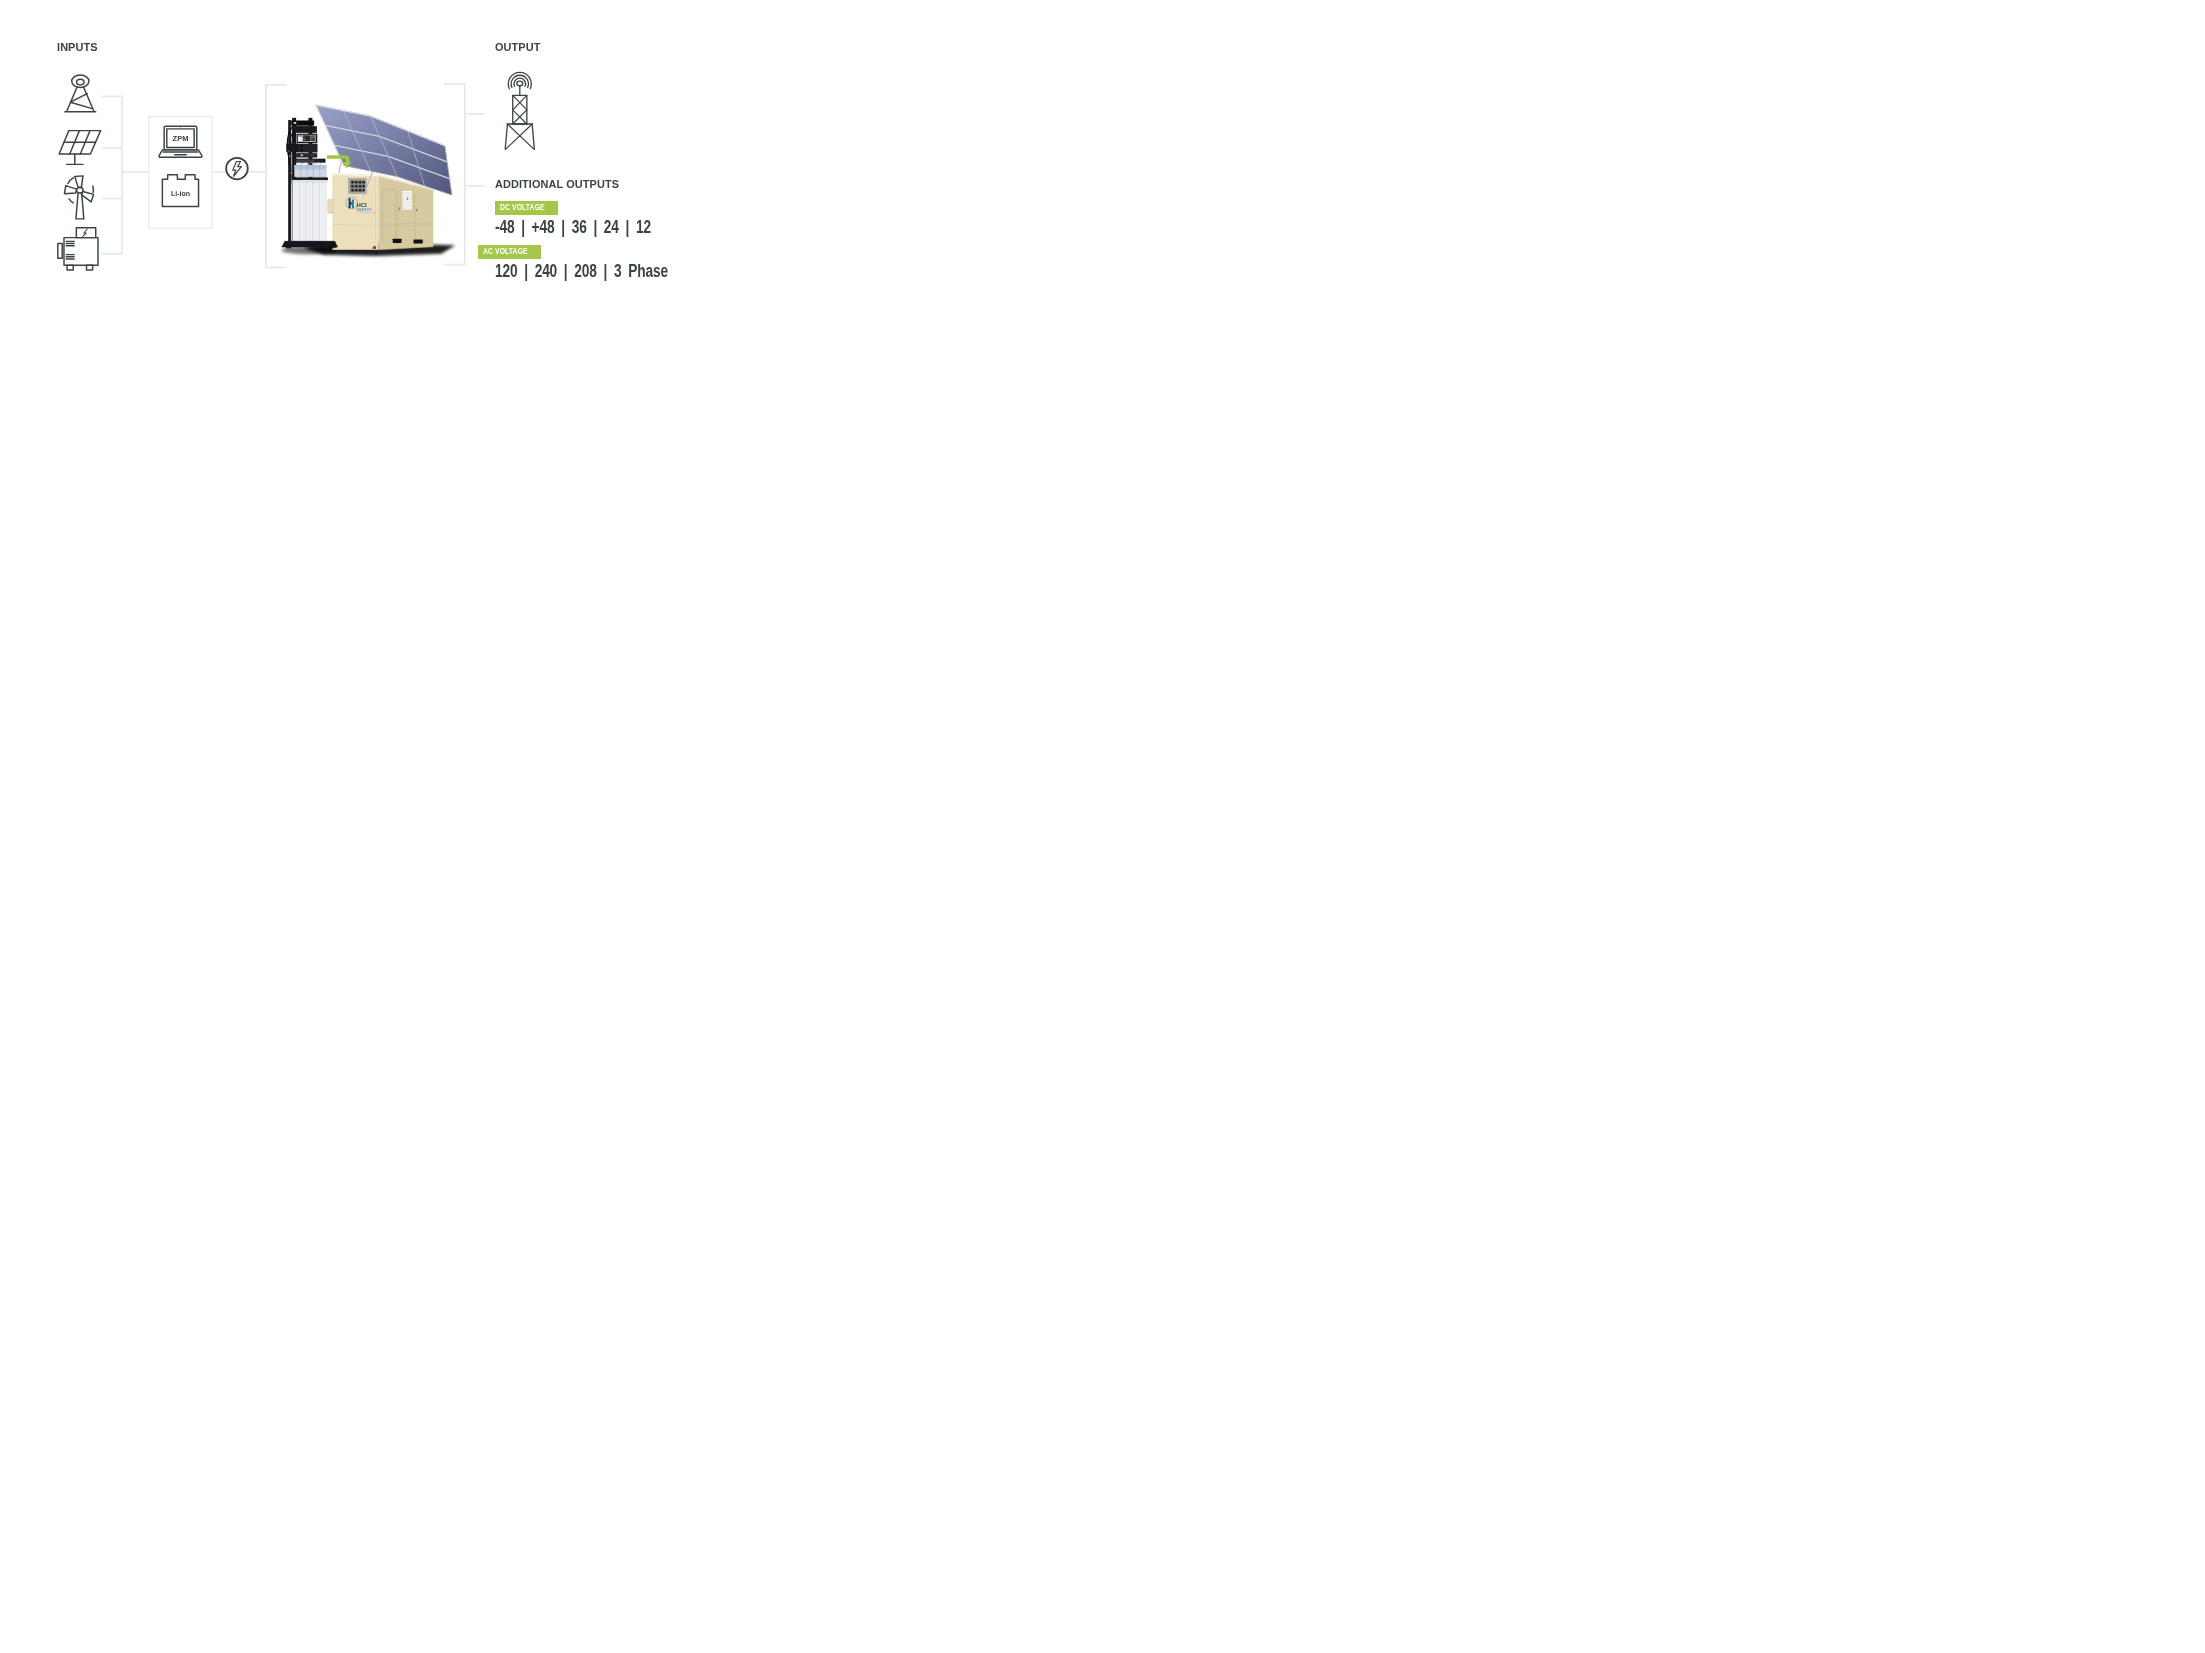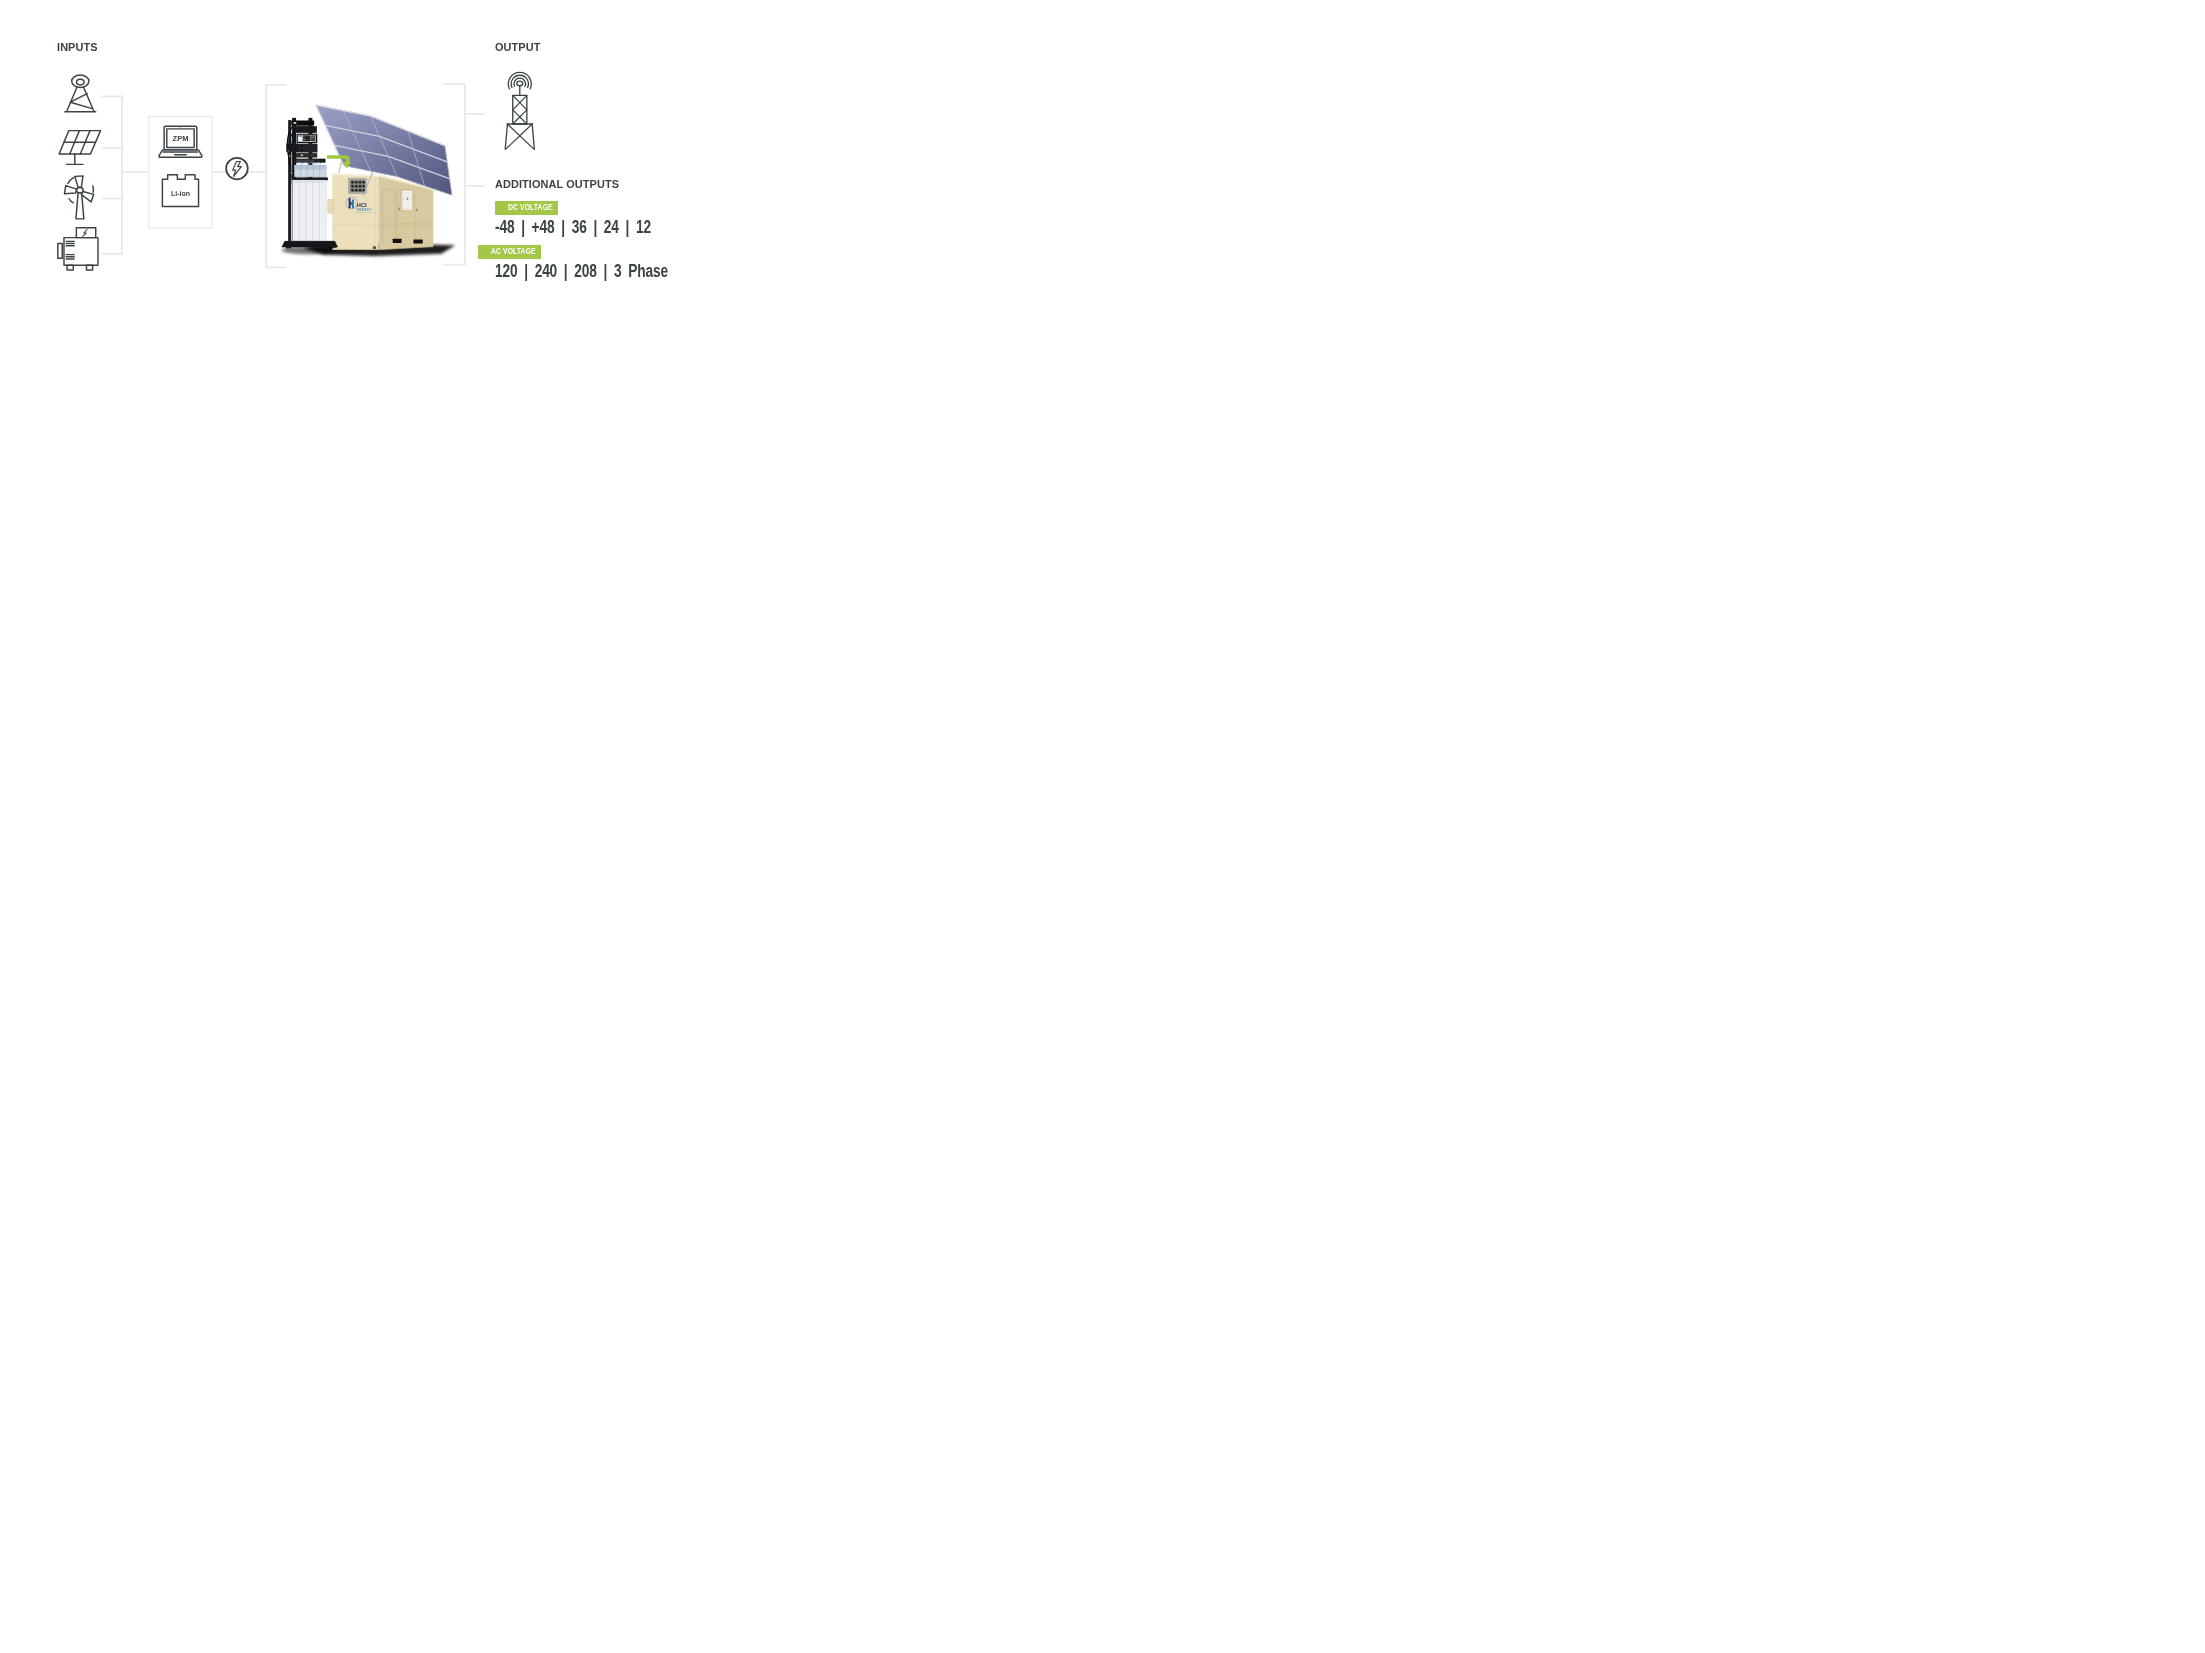--- a/index.html
+++ b/index.html
@@ -2,21 +2,21 @@
 <html style="font-size:7px"><head>
 <meta charset="utf-8">
 <style>
   html,body{margin:0;padding:0;background:#ffffff;}
   .stage{position:relative;width:706px;height:331px;background:#ffffff;overflow:hidden;
          font-family:"Liberation Sans",sans-serif;color:#3b4347;}
   .stage svg.art{position:absolute;left:0;top:0;}
   .heading{position:absolute;font-weight:bold;font-size:11.5px;line-height:1;color:#3b4347;
            transform:scaleX(0.95);transform-origin:left top;white-space:nowrap;letter-spacing:0.1px;}
   .badge{position:absolute;width:63px;height:13.7px;background:#a4c74a;color:#ffffff;
-         text-align:right;}
+         text-align:left;}
   .badge span{display:inline-block;font-weight:bold;font-size:8.4px;line-height:13.7px;
          transform:scaleX(0.82);transform-origin:center;white-space:nowrap;letter-spacing:0.1px;}
   .vrow{position:absolute;font-weight:bold;font-size:17.6px;line-height:19.4px;color:#3b4347;
         transform:scaleX(0.78);transform-origin:left top;word-spacing:4px;letter-spacing:-0.2px;
         white-space:nowrap;}
   .ico{stroke:#3b4347;stroke-width:3.3;fill:#ffffff;stroke-linecap:round;stroke-linejoin:round;}
   .ico-n{stroke:#3b4347;stroke-width:3.3;fill:none;stroke-linecap:round;stroke-linejoin:round;}
   .con{stroke:#e8e8e8;stroke-width:4;fill:none;}
 </style>
 </head>

